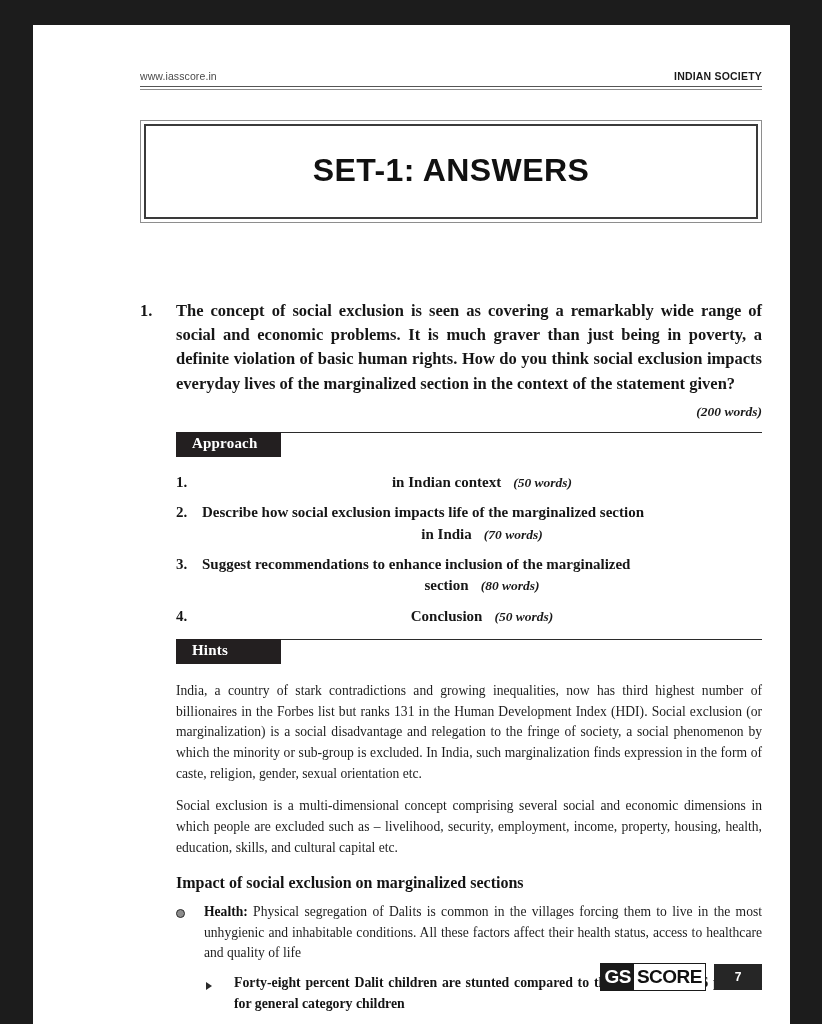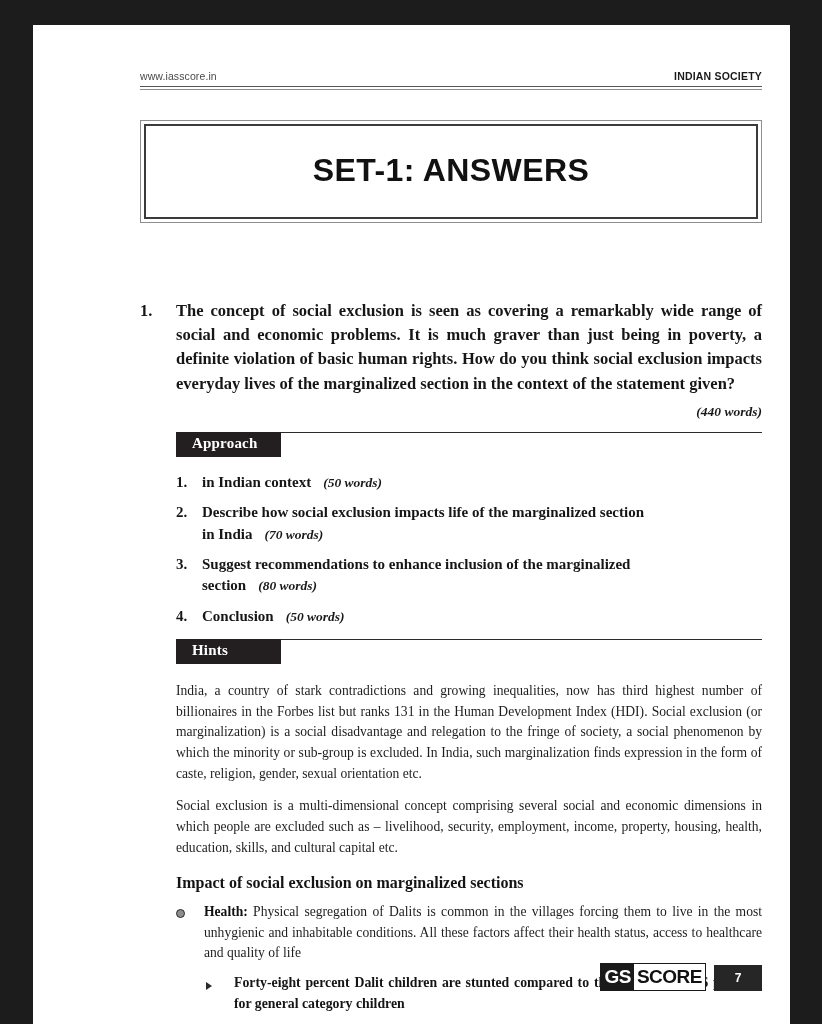--- a/index.html
+++ b/index.html
@@ -171,21 +171,21 @@
     min-width: 0;
   }
   .ap-text {
     font-size: 15px;
     font-weight: bold;
     color: #161616;
     line-height: 1.42;
   }
   .ap-line2 {
     display: flex;
-    justify-content: flex-start;
+    justify-content: center;
     align-items: baseline;
     gap: 12px;
   }
   .ap-tail {
     font-size: 15px;
     font-weight: bold;
     color: #161616;
     line-height: 1.42;
   }
 
@@ -268,21 +268,21 @@
     text-align: justify;
     text-justify: inter-word;
   }
 
   
   .footer {
     position: absolute;
     right: 28px;
     bottom: 33px;
     display: flex;
-    align-items: flex-end;
+    align-items: center;
     gap: 8px;
   }
   .logo {
     display: flex;
     align-items: stretch;
     border: 1.5px solid #1a1a1a;
     background: #fff;
     height: 26px;
   }
   .logo-gs {
@@ -338,21 +338,21 @@
       <div class="title-box">
         <div class="title-box-inner">
           <div class="title-text">SET-1: ANSWERS</div>
         </div>
       </div>
 
       <div class="question">
         <div class="q-num">1.</div>
         <div class="q-text">The concept of social exclusion is seen as covering a remarkably wide range of social and economic problems. It is much graver than just being in poverty, a definite violation of basic human rights. How do you think social exclusion impacts everyday lives of the marginalized section in the context of the statement given?</div>
       </div>
-      <div class="wordcount q-words">(440 words)</div>
+      <div class="wordcount q-words">(200 words)</div>
 
       <div class="section">
         <div class="section-head">
           <div class="section-rule"></div>
           <div class="section-tag">Approach</div>
         </div>
         <div class="approach-list">
 
           <div class="ap-item">
             <div class="ap-num">1.</div>

